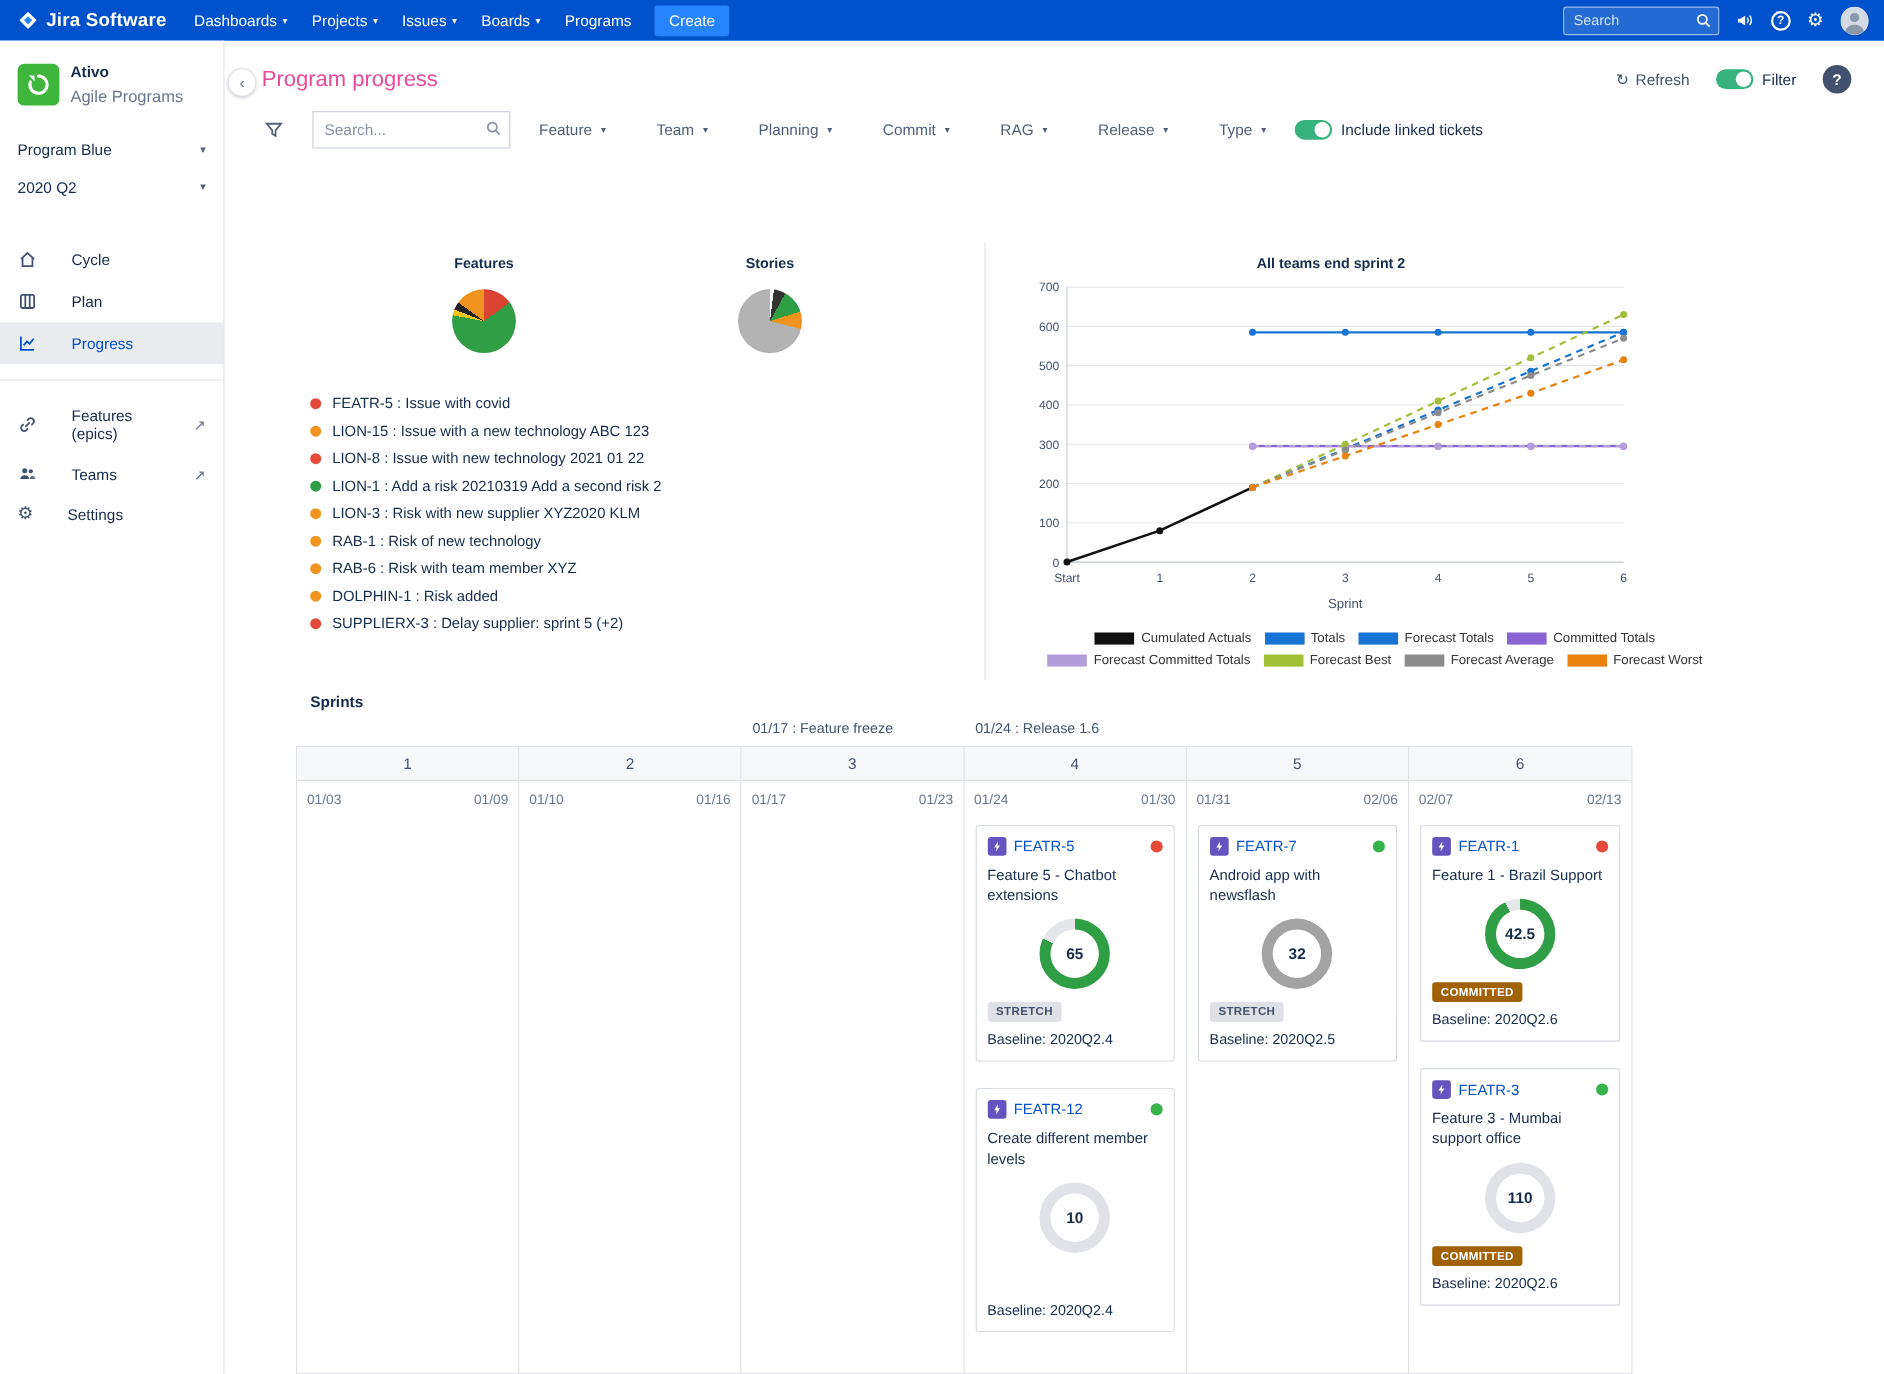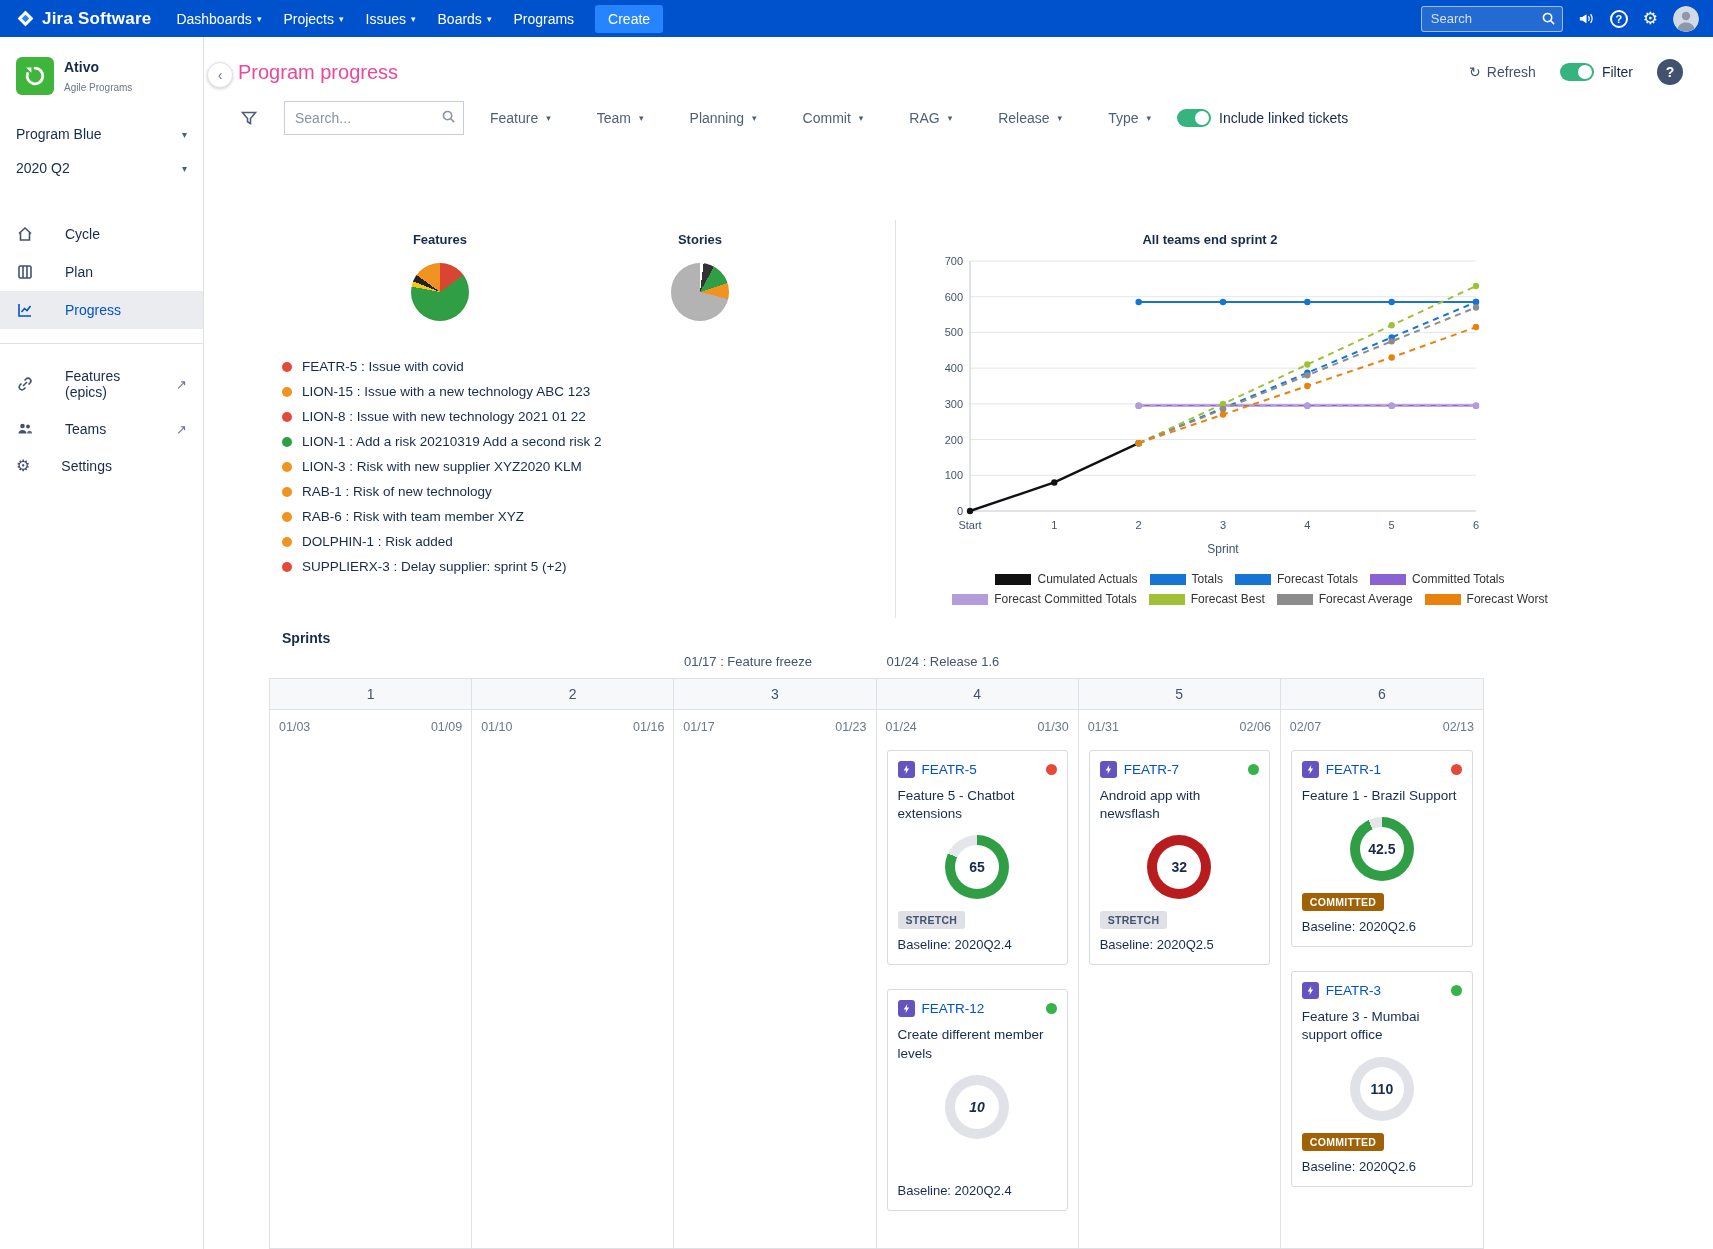--- a/index.html
+++ b/index.html
@@ -22,21 +22,21 @@
   .icon-btn{cursor:pointer;display:flex;align-items:center}
   .help-ring{width:18px;height:18px;border:2px solid #fff;border-radius:50%;font-size:11px;font-weight:bold;display:flex;align-items:center;justify-content:center;cursor:pointer}
   .gear-glyph{font-size:17px;line-height:1;cursor:pointer}
   .avatar{width:26px;height:26px;border-radius:50%;overflow:hidden;cursor:pointer}
 
   
   .sidebar{position:absolute;top:37px;left:0;bottom:0;width:204px;background:#fff;border-right:1px solid #dfe1e6;padding-top:20px}
   .app-head{display:flex;gap:10px;padding:0 16px 22px;align-items:center}
   .app-logo{width:38px;height:38px;border-radius:6px;background:#3fb53c;display:flex;align-items:center;justify-content:center;flex:none}
   .app-name{font-size:14px;font-weight:bold}
-  .app-sub{font-size:10px;color:#6b778c;margin-top:7px}
+  .app-sub{font-size:15px;color:#6b778c;margin-top:7px}
   .selector{display:flex;justify-content:space-between;align-items:center;padding:9px 16px;font-size:14px;cursor:pointer}
   .selector .chev{color:#505f79;font-size:10px}
   .side-nav{margin-top:30px}
   .side-item{display:flex;align-items:center;gap:31px;padding:10px 16px;font-size:14px;color:#172b4d;cursor:pointer}
   .side-ico{display:flex;color:#42526e}
   .side-item.active{background:#ebecf0;color:#0052cc}
   .side-item.active .side-ico{color:#0052cc}
   .side-divider{height:1px;background:#dfe1e6;margin:14px 0}
   .ext{margin-left:auto;color:#6b778c;font-size:13px}
   .collapse-btn{position:absolute;left:207px;top:62px;width:26px;height:26px;border-radius:50%;background:#fff;border:1px solid #dfe1e6;box-shadow:0 1px 3px rgba(9,30,66,.2);color:#6b778c;font-size:14px;cursor:pointer;z-index:5;display:flex;align-items:center;justify-content:center;font-family:inherit}
@@ -551,42 +551,42 @@
                   <div class="card-head">
                     <span class="bolt">
                       <svg width="11" height="11" viewBox="0 0 12 12">
                         <path d="M6.8 1L3 7h2.4L5 11l3.8-6H6.4z" fill="#fff"></path>
                       </svg>
                     </span>
                     <a class="card-key">FEATR-12</a>
                     <span class="card-dot" style="background: rgb(54, 179, 74);"></span>
                   </div>
                   <div class="card-title">Create different member levels</div>
-                  <div class="donut" style="background: rgb(224, 226, 231); font-style: italic;">
+                  <div class="donut" style="background: rgb(224, 226, 231);">
                     <div class="donut-hole">
                       <span class="donut-value">10</span>
                     </div>
                   </div>
                   <div class="card-baseline">Baseline: 2020Q2.4</div>
                 </div>
               </div>
               <div class="sprint-col">
                 <div class="date-row">
                   <span>01/31</span>
                   <span>02/06</span>
                 </div>
                 <div class="feature-card"><div class="card-head">
                     <span class="bolt">
                       <svg width="11" height="11" viewBox="0 0 12 12">
                         <path d="M6.8 1L3 7h2.4L5 11l3.8-6H6.4z" fill="#fff"></path>
                       </svg>
                     </span>
                     <a class="card-key">FEATR-7</a>
                     <span class="card-dot" style="background: rgb(54, 179, 74);"></span>
-                  </div><div class="card-title">Android app with newsflash</div><div class="donut" style="background: #b91c1c;">
+                  </div><div class="card-title">Android app with newsflash</div><div class="donut" style="background: #a3a3a3;">
                     <div class="donut-hole">
                       <span class="donut-value">32</span>
                     </div>
                   </div><span class="badge badge-gray">STRETCH</span><div class="card-baseline">Baseline: 2020Q2.5</div></div>
               </div>
               <div class="sprint-col">
                 <div class="date-row">
                   <span>02/07</span>
                   <span>02/13</span>
                 </div>

